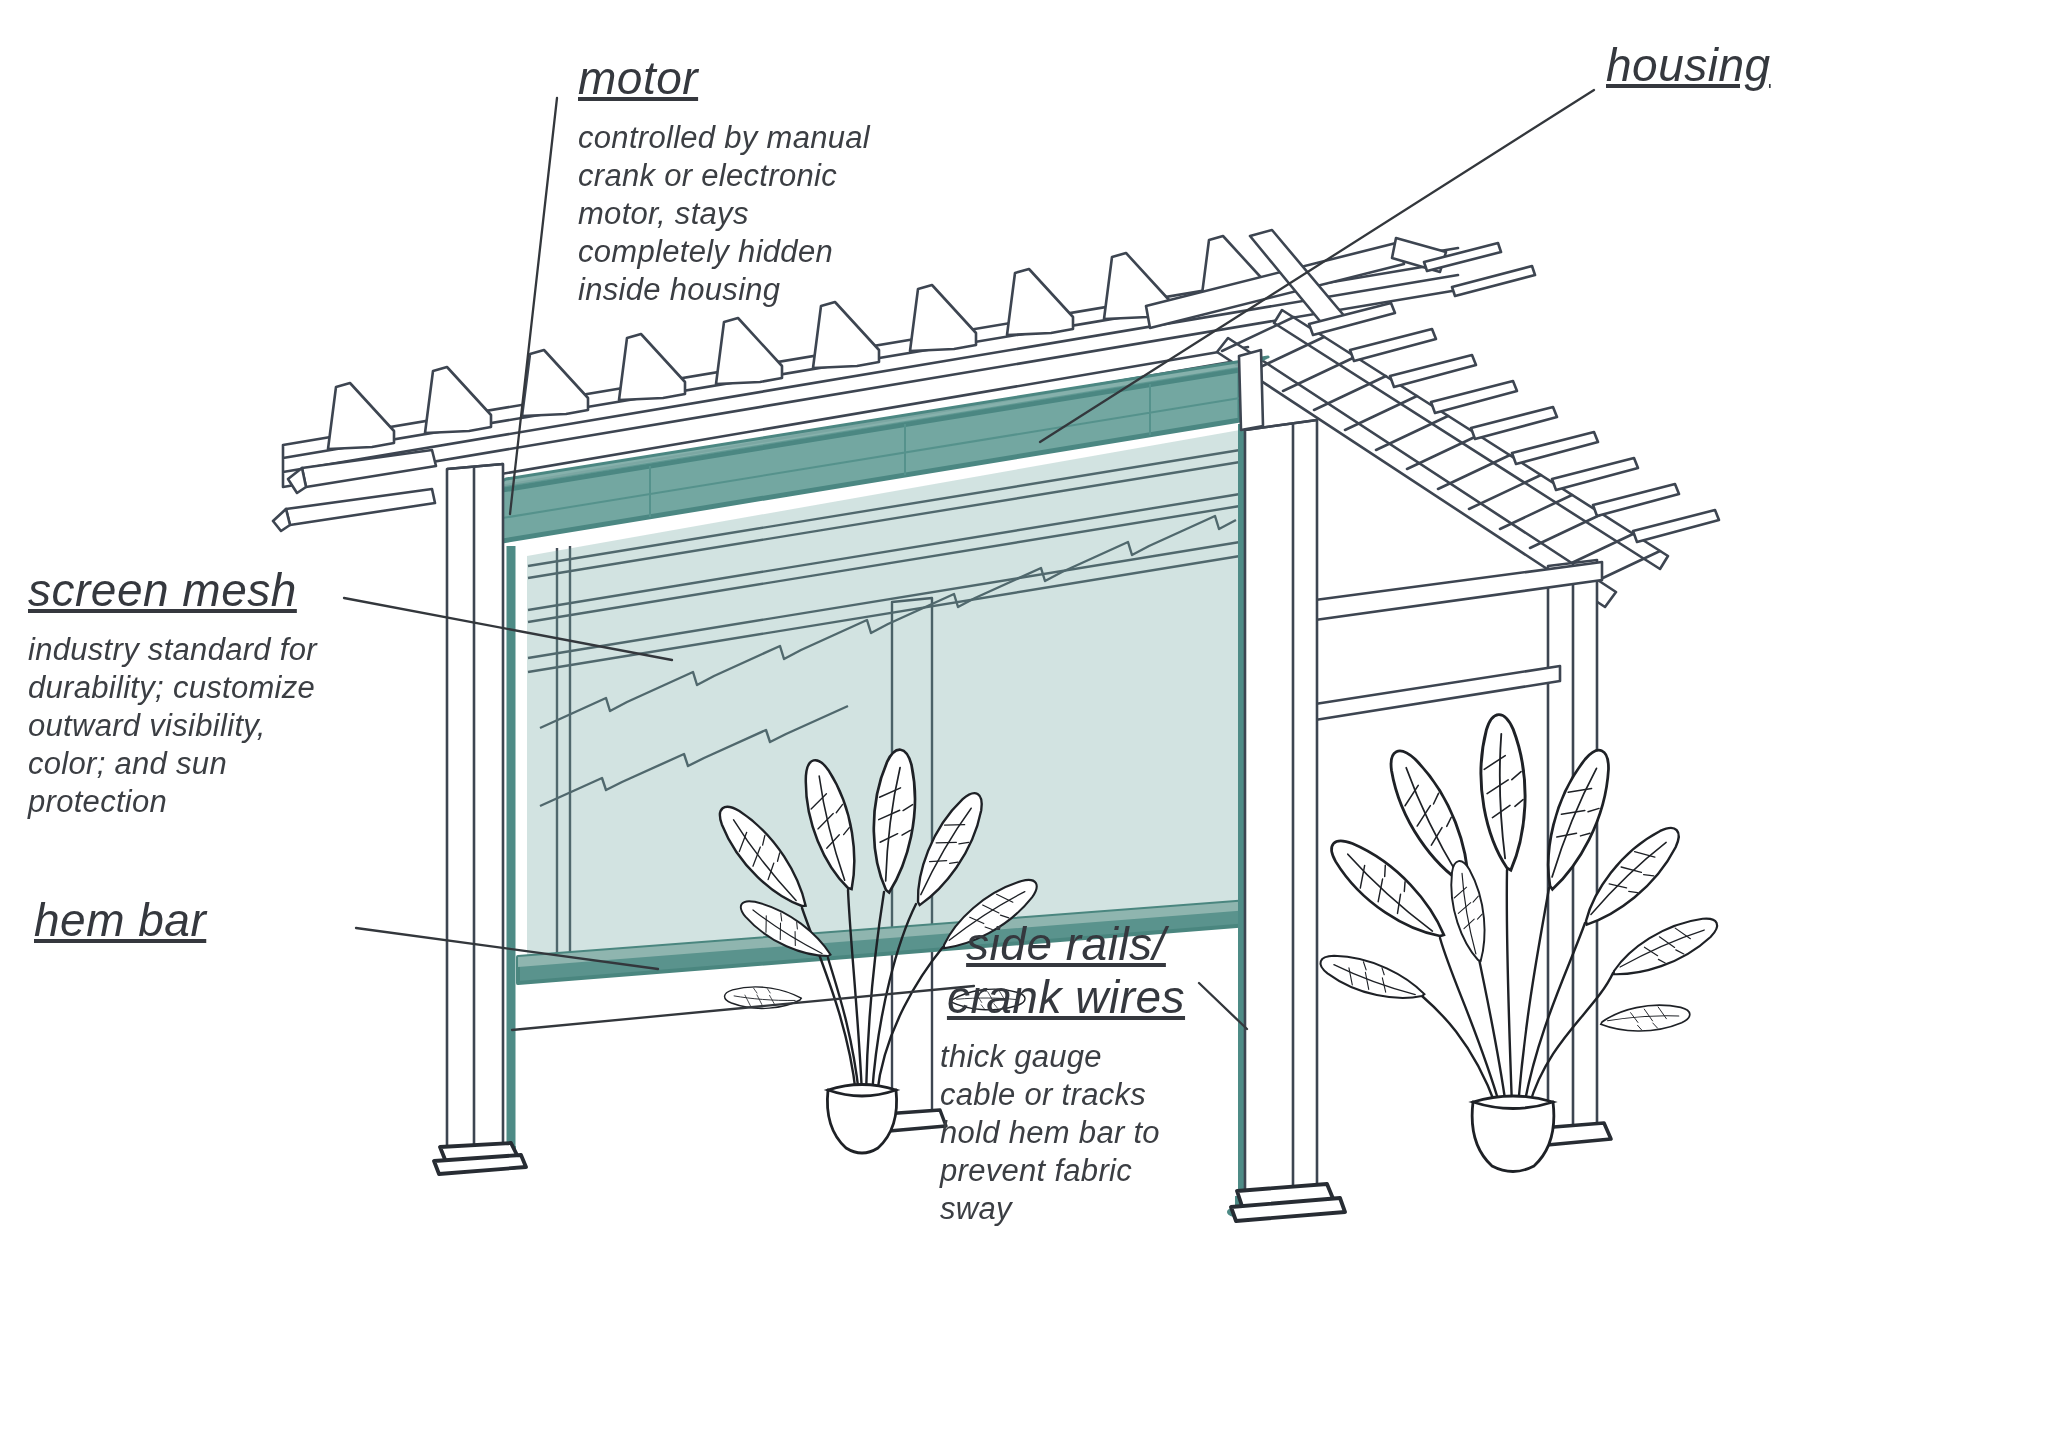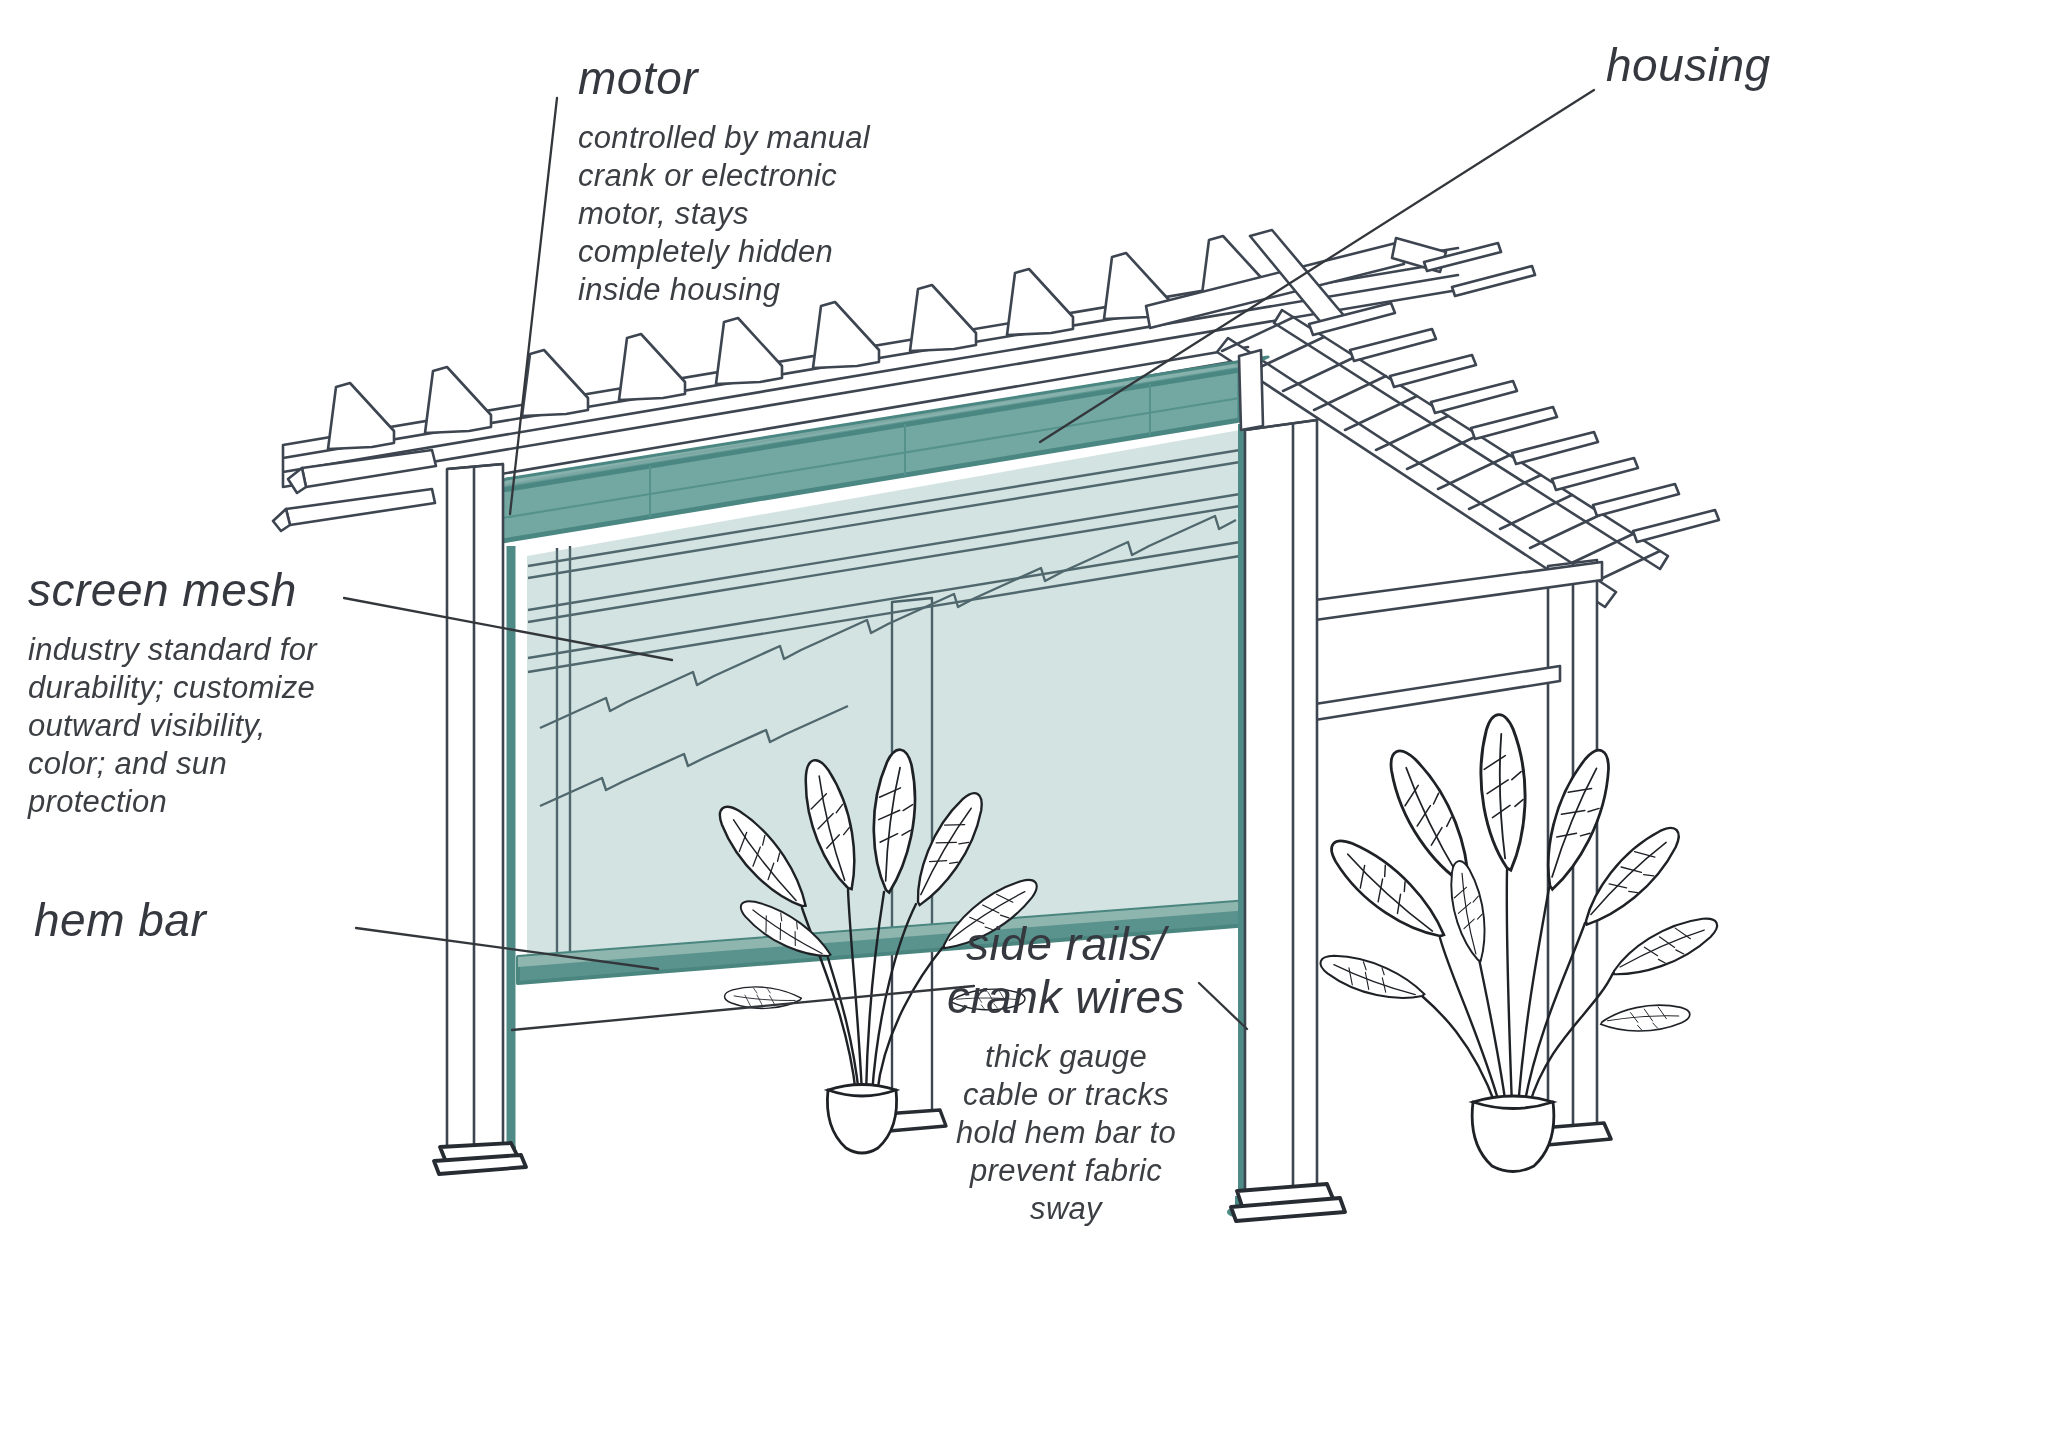--- a/index.html
+++ b/index.html
@@ -1,26 +1,26 @@
 <!DOCTYPE html>
 <html><head>
 <meta charset="utf-8">
 <style>
   html,body{margin:0;padding:0;background:#ffffff;}
   body{font-family:"Liberation Sans","DejaVu Sans",sans-serif;}
   #stage{position:relative;width:2048px;height:1431px;background:#ffffff;overflow:hidden;}
   #art{position:absolute;left:0;top:0;}
   .label{position:absolute;color:#3b3e43;}
   .label-title{font-style:italic;font-weight:300;font-size:46px;line-height:53px;
-    letter-spacing:.5px;color:#35383e;white-space:pre-line;margin-bottom:10px;}
+    letter-spacing:.5px;color:#35383e;white-space:pre-line;margin-bottom:10px;text-decoration:underline;}
   .label-body{font-weight:300;font-size:31px;line-height:38px;letter-spacing:.3px;
     white-space:pre-line;margin-top:14px;font-style:italic;}
   .align-right{text-align:left;}
   .label-sideRails .label-title{text-align:center;}
-  .label-sideRails .label-body{text-align:center;}
+  .label-sideRails .label-body{text-align:left;}
 </style>
 </head>
 <body>
 
 <div id="stage">
 
 <svg id="art" width="2048" height="1431" viewBox="0 0 2048 1431">
   <defs>
     <g id="leafproto">
       <path d="M0,0 C-15,-26 -23,-72 -9,-114 C-3,-130 7,-130 13,-113 C26,-70 17,-25 3,2 Z" fill="#ffffff" stroke="#1e2126" stroke-width="2.4"></path>

